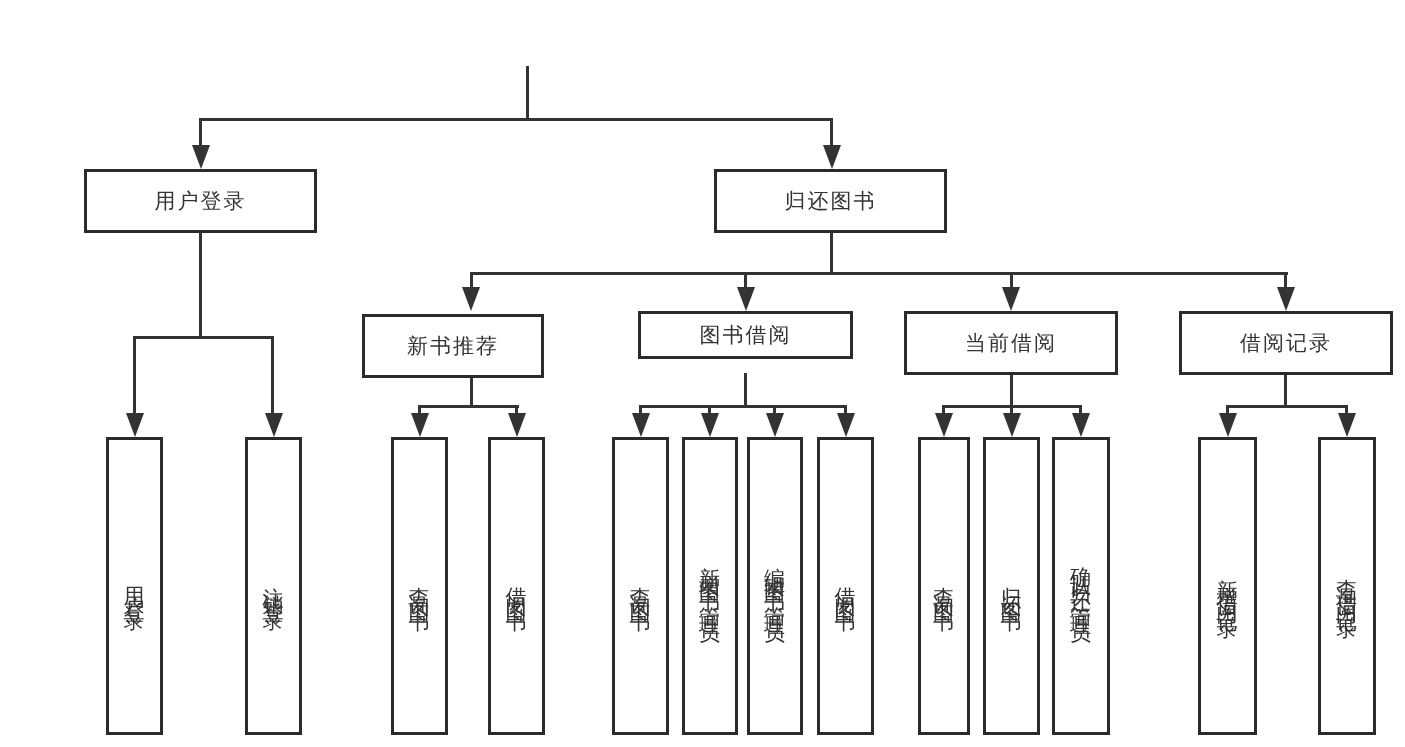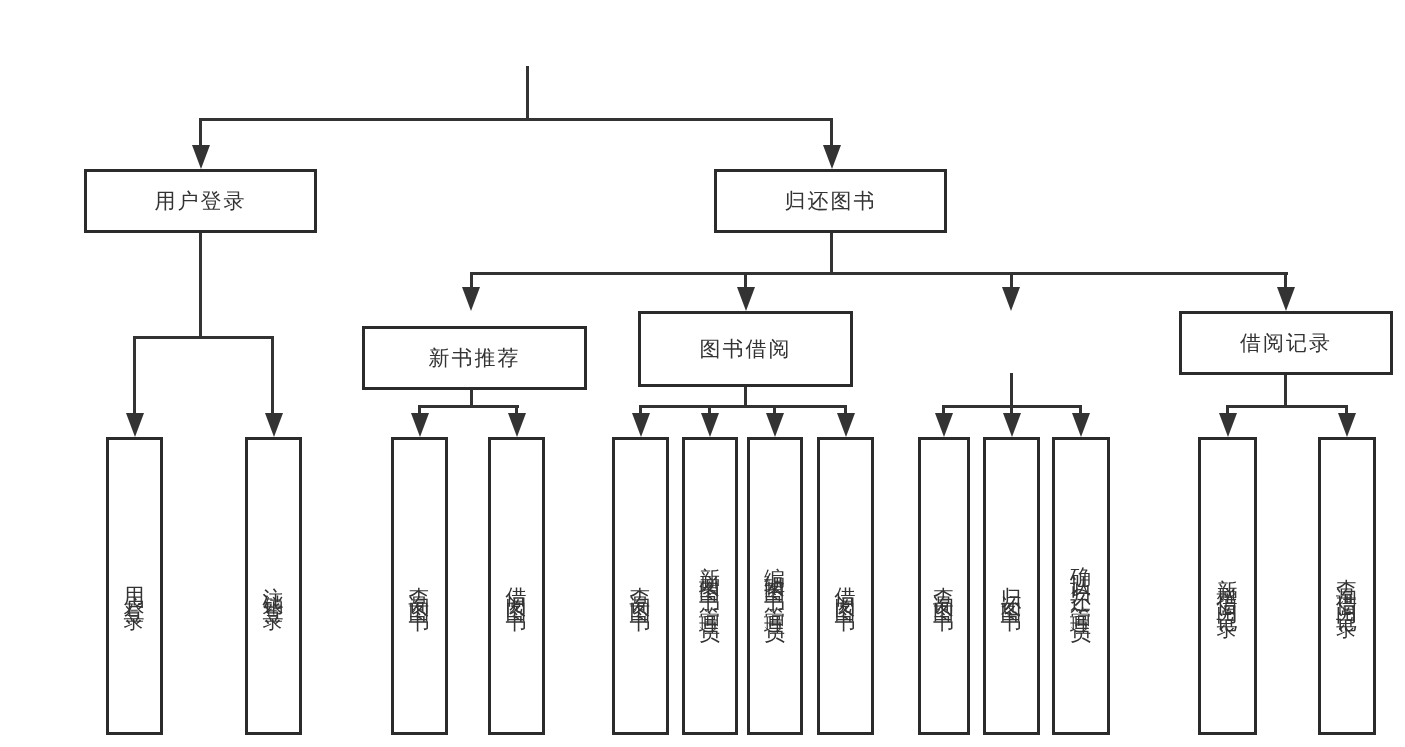--- a/index.html
+++ b/index.html
@@ -118,22 +118,23 @@
   <i class="ln" style="left:1226px;top:405px;width:122px;height:3px"></i>
   <i class="ln" style="left:1226px;top:405px;width:3px;height:10px"></i>
   <i class="ar" style="left:1219px;top:413px"></i>
   <i class="ln" style="left:1345px;top:405px;width:3px;height:10px"></i>
   <i class="ar" style="left:1338px;top:413px"></i>
 
 
   <div class="box" style="left:84px;top:169px;width:233px;height:64px">用户登录</div>
   <div class="box" style="left:714px;top:169px;width:233px;height:64px">归还图书</div>
 
-  <div class="box" style="left:362px;top:326px;width:225px;height:64px">新书推荐</div>
-  <div class="box" style="left:638px;top:311px;width:215px;height:76px">图书借阅</div>
+  <div class="box" style="left:362px;top:314px;width:182px;height:64px">新书推荐</div>
+  <div class="box" style="left:638px;top:311px;width:215px;height:48px">图书借阅</div>
+  <div class="box" style="left:904px;top:311px;width:214px;height:64px">当前借阅</div>
   <div class="box" style="left:1179px;top:311px;width:214px;height:64px">借阅记录</div>
 
   <div class="box leaf" style="left:106px;top:437px;width:57px;height:298px">
     <span class="vtext">用户登录</span>
   </div>
   <div class="box leaf" style="left:245px;top:437px;width:57px;height:298px">
     <span class="vtext">注销登录</span>
   </div>
 
   <div class="box leaf" style="left:391px;top:437px;width:57px;height:298px">

